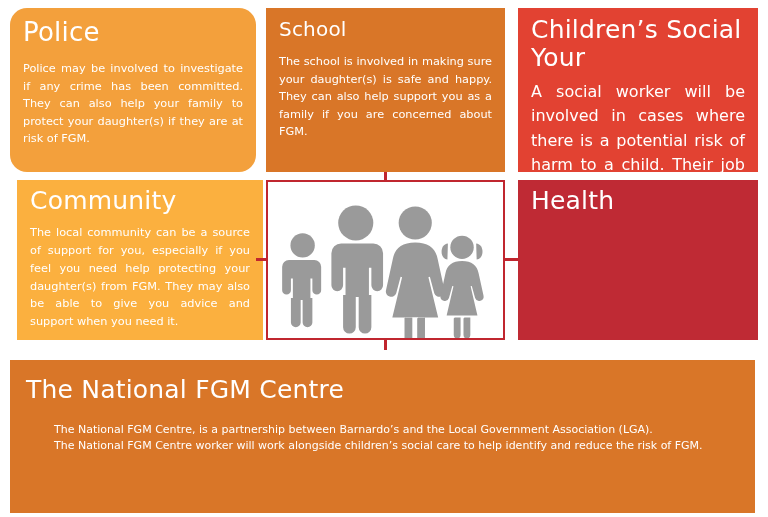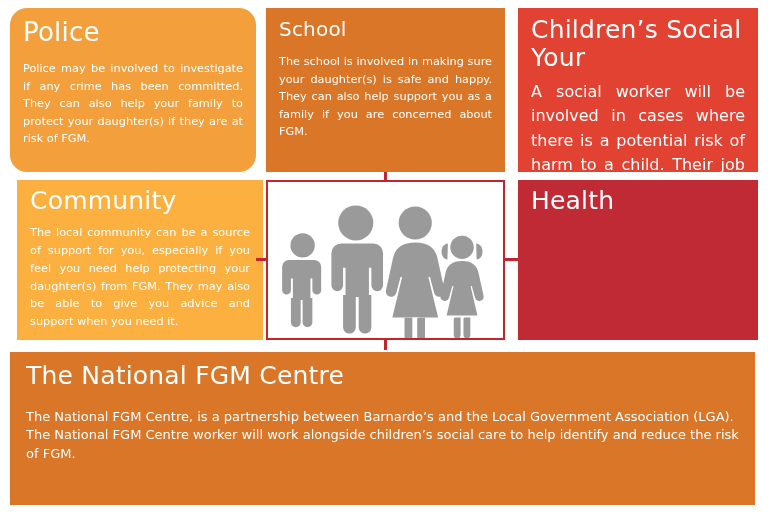--- a/index.html
+++ b/index.html
@@ -81,27 +81,27 @@
     left: 518px; top: 180px; width: 240px; height: 160px;
     background: #bf2a34;
     padding: 7px 13px 0 13px;
   }
   #panel-health .panel-title { font-size: 25px; }
   #panel-health .panel-body {
     font-size: 11.3px; line-height: 1.55; margin-top: 9px;
   }
   
   #panel-centre {
-    left: 10px; top: 352px; width: 745px; height: 153px;
+    left: 10px; top: 360px; width: 745px; height: 153px;
     background: #d97628;
-    padding: 10px 16px 0 16px;
+    padding: 16px 16px 0 16px;
   }
   #panel-centre .panel-title { font-size: 25px; }
   #panel-centre .panel-body {
-    font-size: 13px; line-height: 1.42; text-align: left;
+    font-size: 11px; line-height: 1.42; text-align: left; margin-left: 28px;
   }
   #panel-centre .para-1 { margin-top: 18px; }
   #panel-centre .para-2 { margin-top: 19px; }
   
   #family-box {
     position: absolute;
     left: 266px; top: 180px; width: 239px; height: 160px;
     box-sizing: border-box;
     background: #ffffff;
     border: 2px solid #c0262f;

